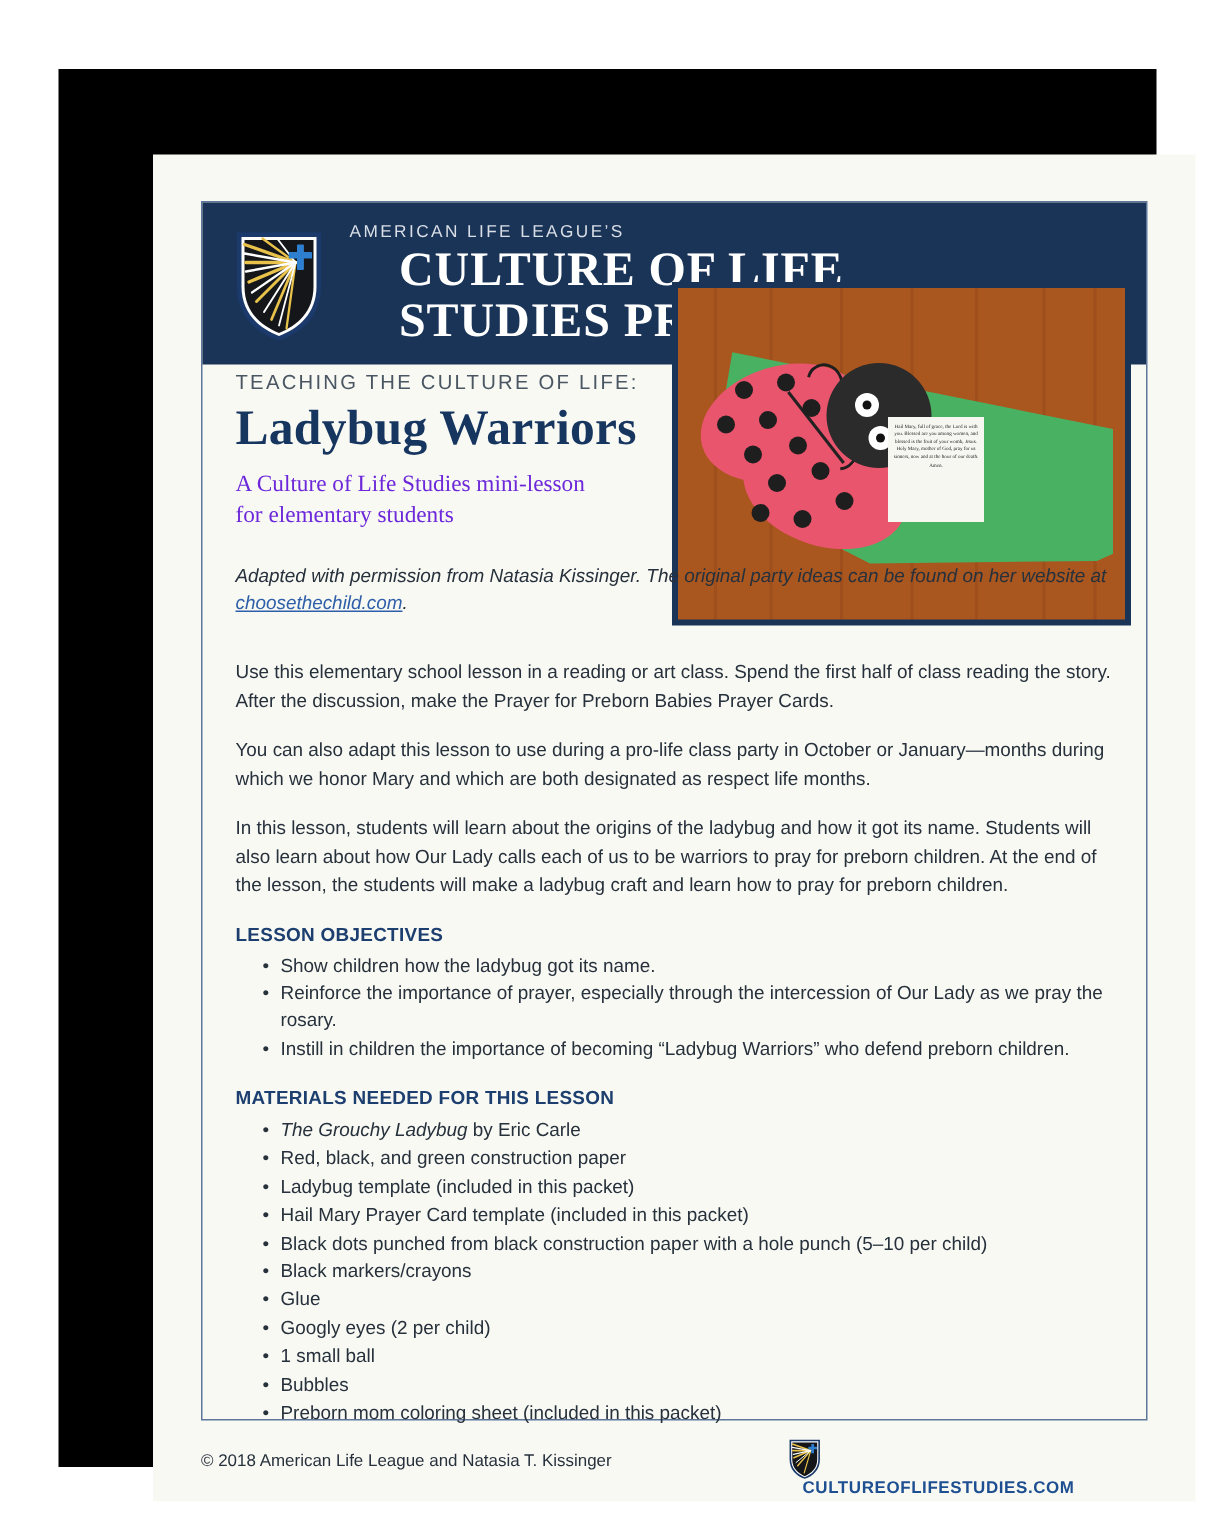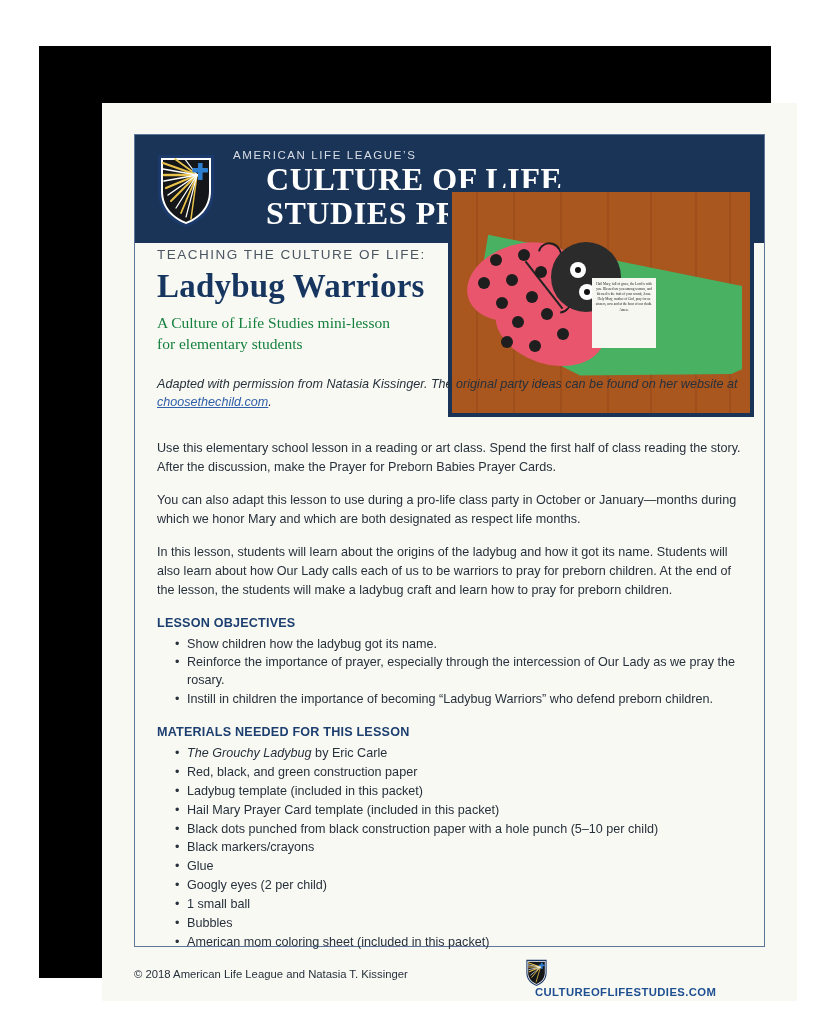--- a/index.html
+++ b/index.html
@@ -218,21 +218,21 @@
     font-family: "Liberation Serif", serif;
     font-weight: bold;
     font-size: 33px;
     color: #16355f;
     letter-spacing: 0.2px;
     margin-bottom: 8px;
   }
   #subtitle {
     font-family: "Liberation Serif", serif;
     font-size: 15.5px;
-    color: #15803d;
+    color: #6d28d9;
     line-height: 1.35;
     margin-bottom: 20px;
   }
   #credit {
     font-style: italic;
     font-size: 12.6px;
     line-height: 1.45;
     margin-bottom: 28px;
     color: #27313c;
   }
@@ -427,21 +427,21 @@
           <li><span class="it">The Grouchy Ladybug</span><span> by Eric Carle</span></li>
           <li><span>Red, black, and green construction paper</span></li>
           <li><span>Ladybug template (included in this packet)</span></li>
           <li><span>Hail Mary Prayer Card template (included in this packet)</span></li>
           <li><span>Black dots punched from black construction paper with a hole punch (5–10 per child)</span></li>
           <li><span>Black markers/crayons</span></li>
           <li><span>Glue</span></li>
           <li><span>Googly eyes (2 per child)</span></li>
           <li><span>1 small ball</span></li>
           <li><span>Bubbles</span></li>
-          <li><span>American mom coloring sheet (included in this packet)</span></li>
+          <li><span>Preborn mom coloring sheet (included in this packet)</span></li>
         </ul>
 
       </div>
     </div>
 
     <div id="footer">
       <div id="copyright">© 2018 American Life League and Natasia T. Kissinger</div>
       <div id="footer-brand">
         <span class="shield">
           <svg viewBox="0 0 58 74" width="21" height="27">

